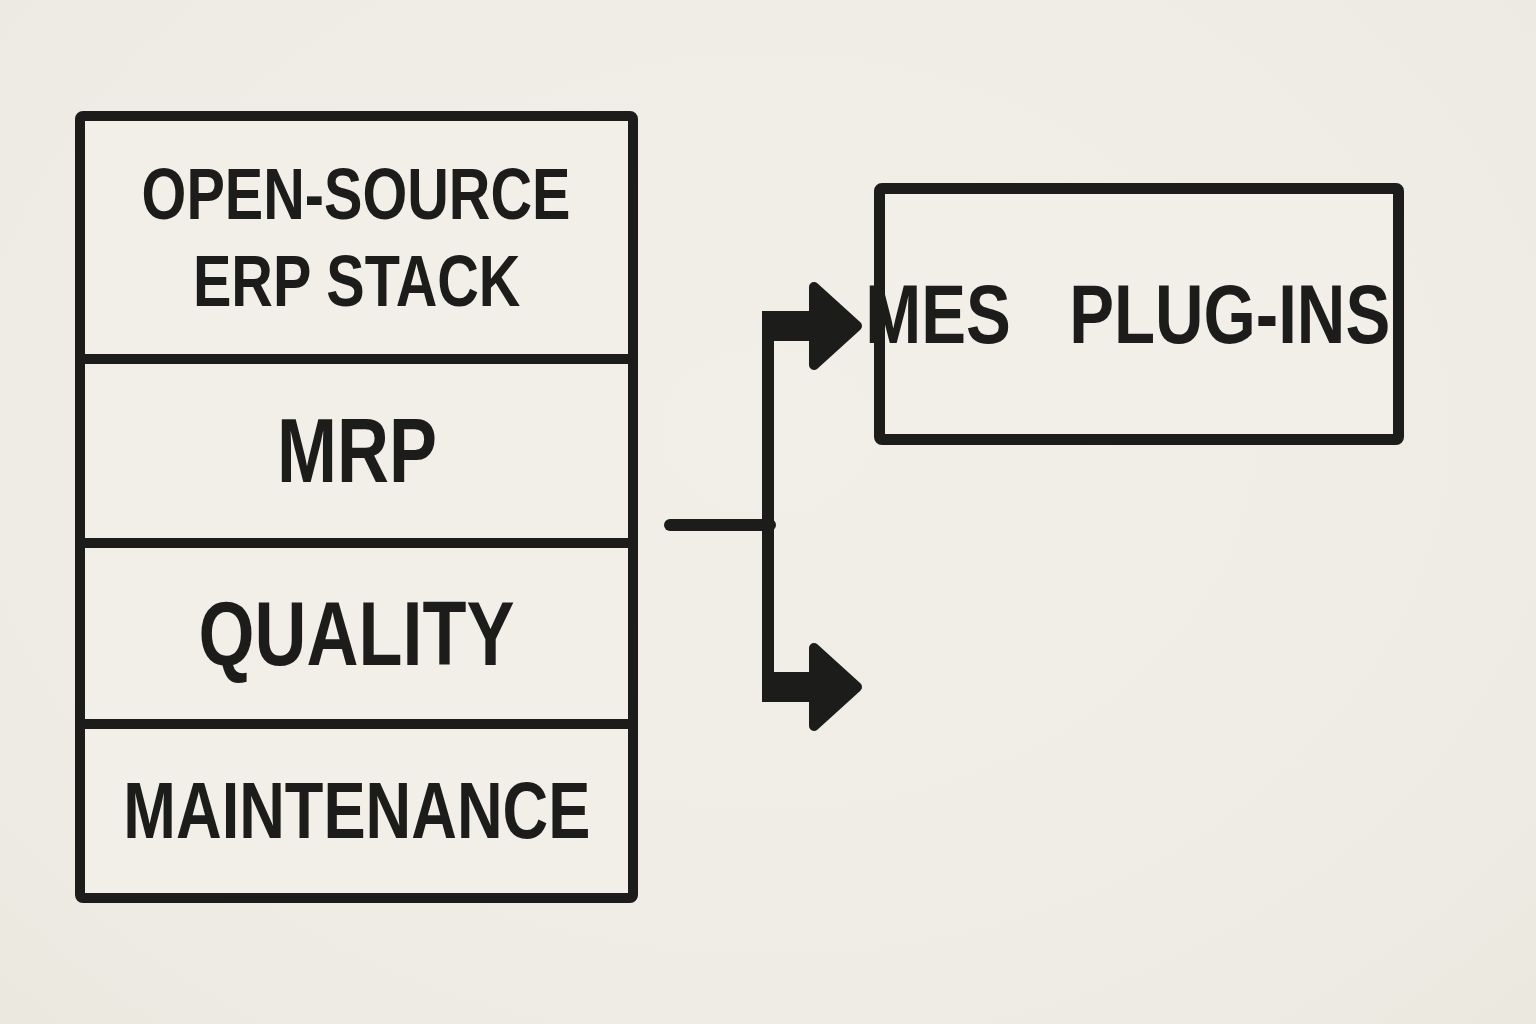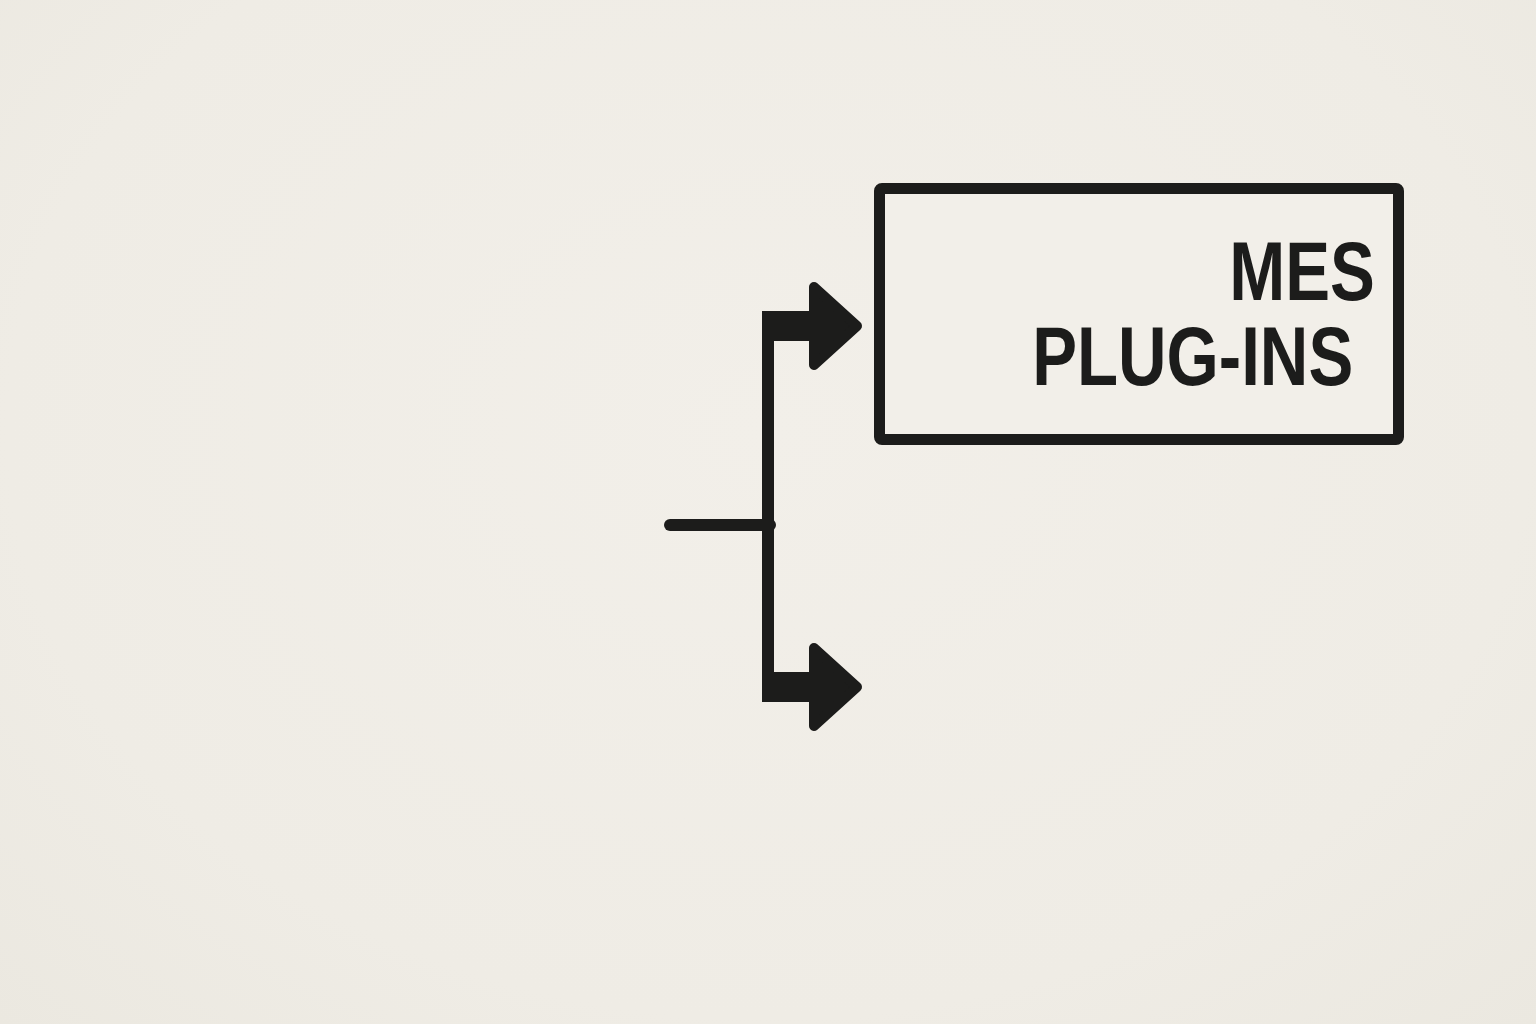--- a/index.html
+++ b/index.html
@@ -28,21 +28,21 @@
   .row-erp{height:233px;}
   .row-mrp{height:174px;}
   .row-quality{height:171px;}
   .row-maintenance{height:164px;}
   .divider{height:10px;background:#1c1c1b;flex:none;}
   
   .outbox{
     position:absolute;left:874px;width:530px;height:262px;box-sizing:border-box;
     border:11px solid #1c1c1b;border-radius:8px;
     background:#f2efe9;
-    display:flex;flex-direction:column;justify-content:center;align-items:flex-end;
+    display:flex;flex-direction:row;justify-content:center;align-items:center;
   }
   .outbox.mes{top:183px;}
   .outbox.mobile{top:562px;height:263px;}
   
   .line{
     display:block;font-weight:700;color:#1c1c1b;
     transform:scaleX(0.80);transform-origin:50% 50%;
     letter-spacing:0;white-space:nowrap;text-align:center;
   }
   .t-erp{font-size:72px;line-height:87px;}
@@ -51,20 +51,38 @@
   .t-maintenance{font-size:79px;line-height:84px;}
   .t-out{font-size:84px;line-height:85px;}
   
   .connector{position:absolute;left:0;top:0;width:1536px;height:1024px;}
 </style>
 </head>
 <body>
 
 <div class="canvas">
 
+  <div class="stack">
+    <div class="row row-erp">
+      <span class="line t-erp">OPEN-SOURCE</span>
+      <span class="line t-erp">ERP STACK</span>
+    </div>
+    <div class="divider"></div>
+    <div class="row row-mrp">
+      <span class="line t-mrp">MRP</span>
+    </div>
+    <div class="divider"></div>
+    <div class="row row-quality">
+      <span class="line t-quality">QUALITY</span>
+    </div>
+    <div class="divider"></div>
+    <div class="row row-maintenance">
+      <span class="line t-maintenance">MAINTENANCE</span>
+    </div>
+  </div>
 
   <svg class="connector" viewBox="0 0 1536 1024" xmlns="http://www.w3.org/2000/svg" aria-hidden="true">
 
     <path d="M670 525 H770" stroke="#1c1c1b" stroke-width="12" stroke-linecap="round" fill="none"></path>
 
     <path d="M768 314 V700" stroke="#1c1c1b" stroke-width="12" fill="none"></path>
 
     <g>
       <rect x="762" y="311" width="56" height="30" fill="#1c1c1b"></rect>
       <path d="M814 287 L857 326 L814 365 Z" fill="#1c1c1b" stroke="#1c1c1b" stroke-width="10" stroke-linejoin="round"></path>

